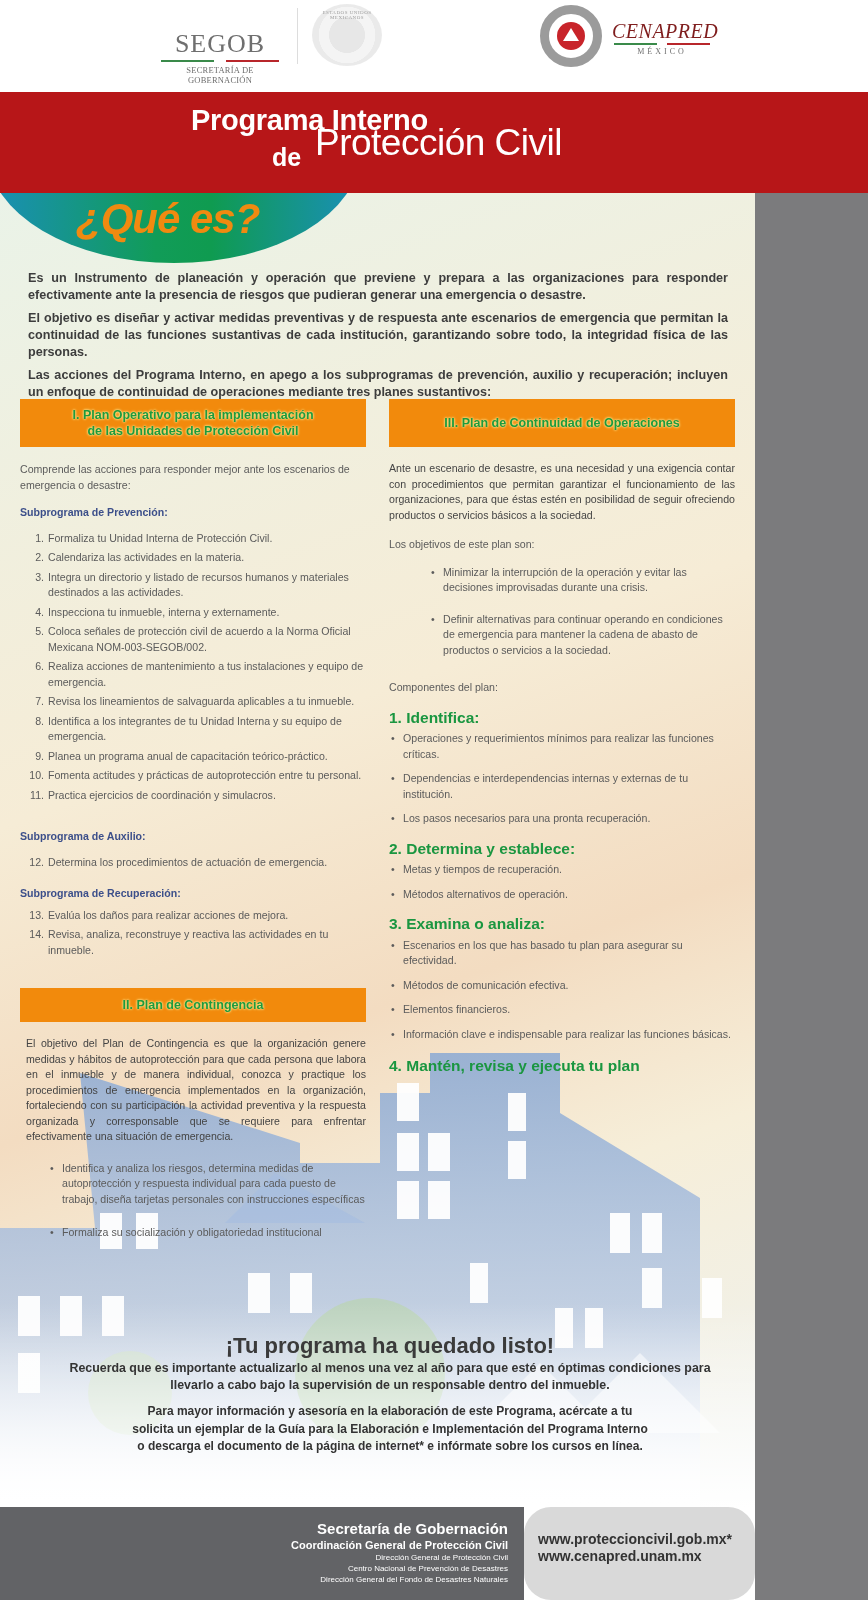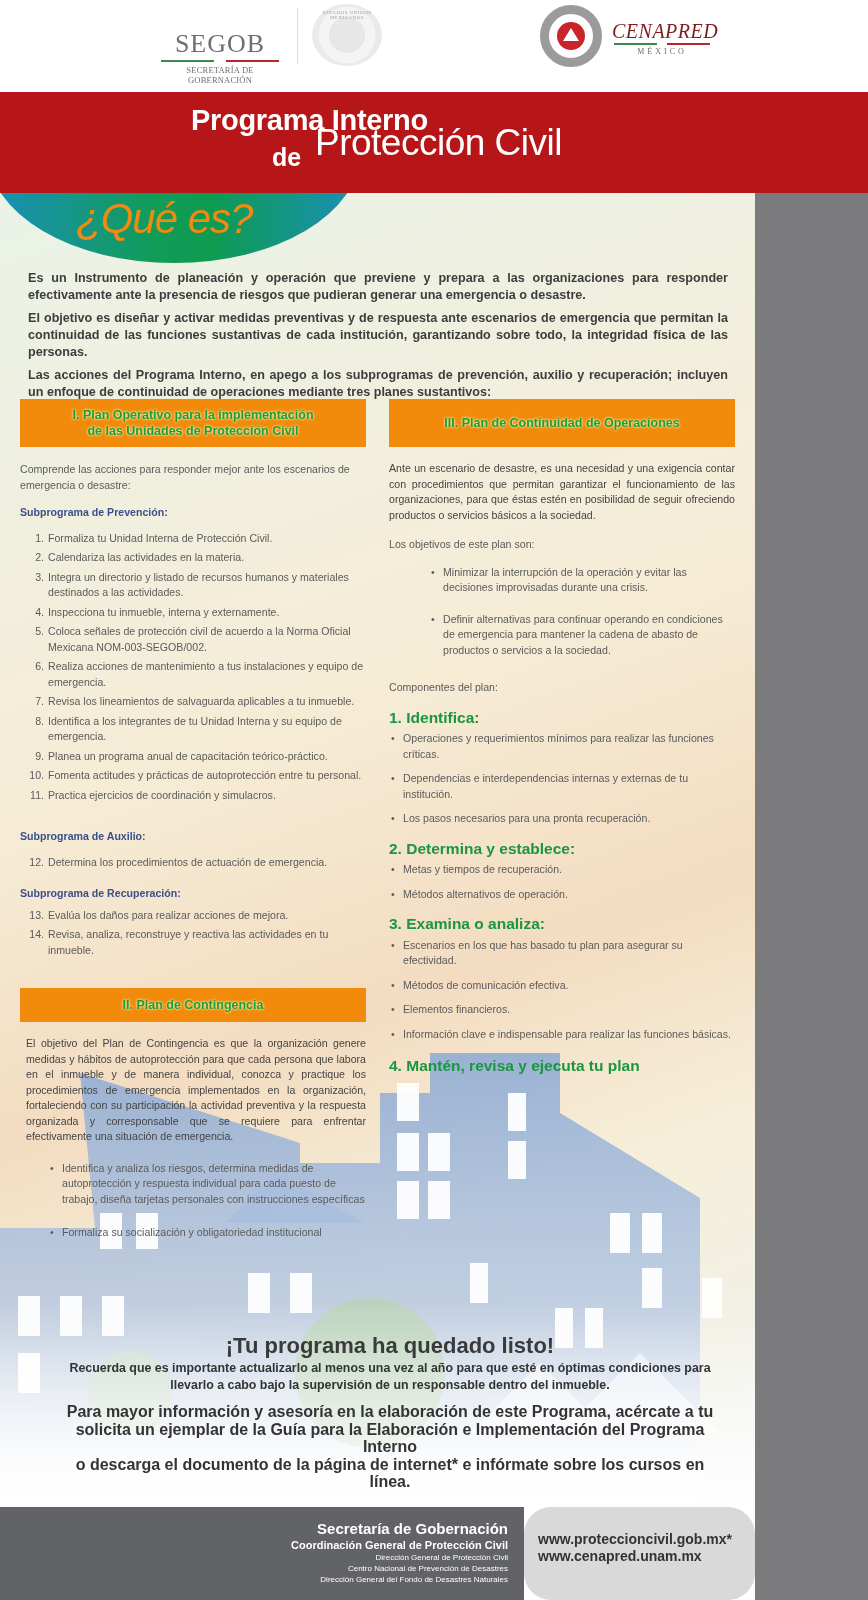--- a/index.html
+++ b/index.html
@@ -32,21 +32,21 @@
   .banner-de { position: absolute; left: 272px; top: 51px; font-size: 25px; font-weight: bold; color: #fff; }
   .banner-l2 { position: absolute; left: 315px; top: 30px; font-size: 37px; font-weight: normal; color: #fff; letter-spacing: -0.5px; }
 
   
   .poster { position: absolute; left: 0; top: 193px; width: 755px; height: 1314px; overflow: hidden;
             background: linear-gradient(160deg, #eaf3e8 0%, #f6ecd6 40%, #f3dcc1 60%, #f6eed9 75%, #eef2f0 100%); }
   .right-gutter { position: absolute; left: 755px; top: 193px; width: 113px; height: 1407px; background: #7b7b7d; }
 
   .que-blob { position: absolute; left: -12px; top: -40px; width: 372px; height: 110px; border-radius: 0 0 50% 50% / 0 0 100% 100%;
               background: linear-gradient(90deg, #1a8fb8 0%, #119c58 45%, #0f9b50 60%, #1a8fb8 100%); }
-  .que-text { position: absolute; left: 76px; top: 2px; font-size: 42px; font-weight: normal; font-style: italic; color: #f08a10; letter-spacing: -1px; }
+  .que-text { position: absolute; left: 76px; top: 2px; font-size: 42px; font-weight: bold; font-style: italic; color: #f08a10; letter-spacing: -1px; }
 
   .intro { position: absolute; left: 28px; top: 77px; width: 700px; font-size: 12.6px; font-weight: bold; color: #3d3d3d; line-height: 17px; text-align: justify; }
   .intro p { margin-bottom: 6px; }
 
   
   .skyline { position: absolute; left: 0; top: 860px; width: 755px; height: 454px; }
 
   .col { position: absolute; font-size: 10.6px; line-height: 15.5px; color: #5b5b5b; }
   .col-left { left: 20px; top: 206px; width: 346px; }
   .col-right { left: 389px; top: 206px; width: 346px; }
@@ -66,21 +66,21 @@
   ul.bul li { position: relative; padding-left: 14px; margin-bottom: 9px; }
   ul.bul li::before { content: "\2022"; position: absolute; left: 2px; }
   ul.bul.indent { padding-left: 24px; }
   .ul-tight li { margin-bottom: 5px; }
 
   .green-head { color: #1a9640; font-weight: bold; font-size: 15.5px; margin-top: 14px; margin-bottom: 6px; }
 
   .closing { position: absolute; left: 60px; top: 1140px; width: 660px; text-align: center; color: #333; }
   .closing-title { font-size: 22px; font-weight: bold; color: #3a3a3a; }
   .closing-p1 { font-size: 12.4px; font-weight: bold; line-height: 17px; margin-top: 1px; }
-  .closing-p2 { font-size: 16px; font-weight: bold; line-height: 17.5px; margin-top: 9px; }
+  .closing-p2 { font-size: 12px; font-weight: bold; line-height: 17.5px; margin-top: 9px; }
 
   
   .footer-left { position: absolute; left: 0; top: 1507px; width: 524px; height: 93px; background: #626366; color: #fff; text-align: right; padding-right: 16px; }
   .f-l1 { font-size: 15px; font-weight: bold; margin-top: 13px; }
   .f-l2 { font-size: 11px; font-weight: bold; margin-top: 2px; }
   .f-l3 { font-size: 8px; margin-top: 1px; line-height: 11px; }
   .footer-mid { position: absolute; left: 524px; top: 1507px; width: 231px; height: 93px; background: #d9d9d9; padding-left: 14px; padding-top: 24px; border-radius: 27px; }
   .f-url { font-size: 14px; font-weight: bold; color: #333; line-height: 17px; }
 </style>
 </head>

